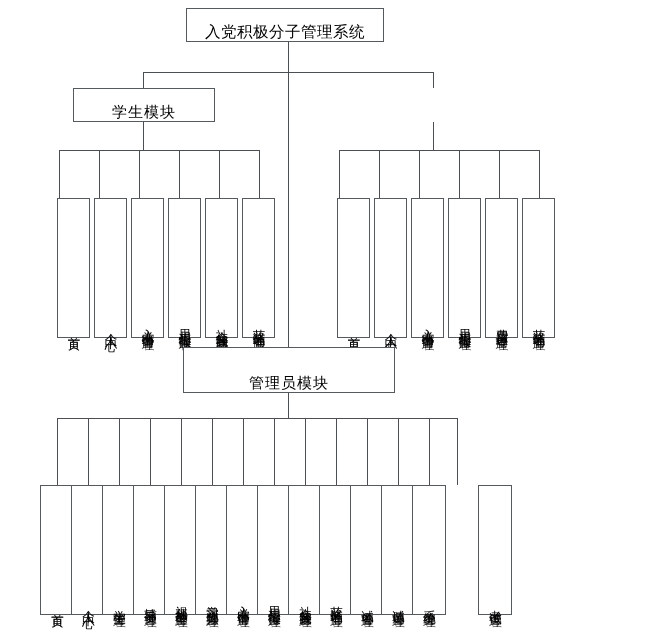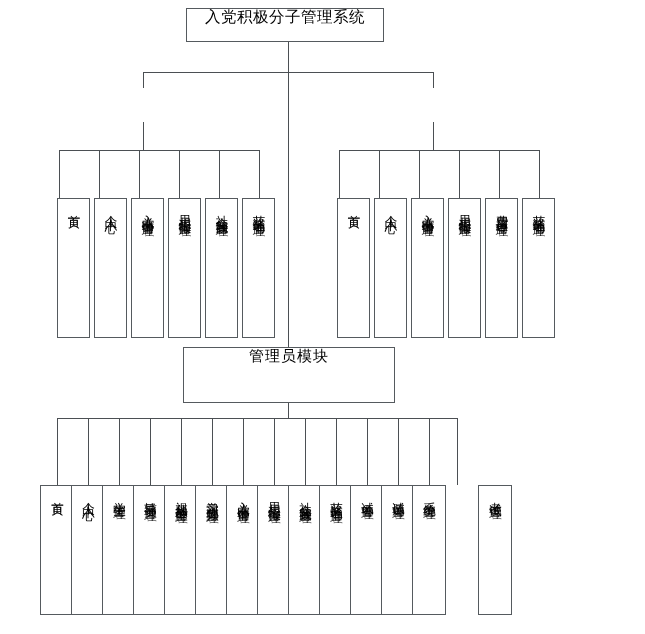--- a/index.html
+++ b/index.html
@@ -19,21 +19,21 @@
     overflow: hidden;
     background: #ffffff;
   }
   
   .node {
     position: absolute;
     box-sizing: border-box;
     border: 1px solid #555a5e;
     background: #ffffff;
     display: flex;
-    align-items: flex-start;
+    align-items: flex-end;
     justify-content: center;
     text-align: center;
     color: #000000;
     line-height: 1.12;
     z-index: 3;
   }
   .node .lbl {
     display: block;
   }
   
@@ -76,20 +76,23 @@
     <span class="lbl">入党积极分子管理系统</span>
   </div>
 
   <div class="ln v" style="left:288px; top:42px; width:1px; height:30px;"></div>
   <div class="ln h" style="left:143px; top:72px; width:290px; height:1px;"></div>
   <div class="ln v" style="left:143px; top:72px; width:1px; height:16px;"></div>
   <div class="ln v" style="left:433px; top:72px; width:1px; height:16px;"></div>
 
   <div class="ln v" style="left:288px; top:72px; width:1px; height:275px;"></div>
 
+  <div class="node h" style="left:73px; top:88px; width:142px; height:34px;">
+    <span class="lbl">学生模块</span>
+  </div>
   <div class="ln v" style="left:143px; top:122px; width:1px; height:28px;"></div>
   <div class="ln h" style="left:59px; top:150px; width:200px; height:1px;"></div>
 
   <div class="ln v" style="left:59px;  top:150px; width:1px; height:48px;"></div>
   <div class="ln v" style="left:99px;  top:150px; width:1px; height:48px;"></div>
   <div class="ln v" style="left:139px; top:150px; width:1px; height:48px;"></div>
   <div class="ln v" style="left:179px; top:150px; width:1px; height:48px;"></div>
   <div class="ln v" style="left:219px; top:150px; width:1px; height:48px;"></div>
   <div class="ln v" style="left:259px; top:150px; width:1px; height:48px;"></div>
 
@@ -134,21 +137,21 @@
   <div class="node v" style="left:448px; top:198px; width:33px; height:140px;">
     <span class="lbl">思想汇报管理</span>
   </div>
   <div class="node v" style="left:485px; top:198px; width:33px; height:140px;">
     <span class="lbl">费用订单管理</span>
   </div>
   <div class="node v" style="left:522px; top:198px; width:33px; height:140px;">
     <span class="lbl">获奖证书管理</span>
   </div>
 
-  <div class="node h" style="left:183px; top:347px; width:212px; height:56px;">
+  <div class="node h" style="left:183px; top:347px; width:212px; height:46px;">
     <span class="lbl">管理员模块</span>
   </div>
   <div class="ln v" style="left:288px; top:385px; width:1px; height:33px;"></div>
   <div class="ln h" style="left:57px; top:418px; width:401px; height:1px;"></div>
 
   <div class="ln v" style="left:57px;  top:418px; width:1px; height:67px;"></div>
   <div class="ln v" style="left:88px;  top:418px; width:1px; height:67px;"></div>
   <div class="ln v" style="left:119px; top:418px; width:1px; height:67px;"></div>
   <div class="ln v" style="left:150px; top:418px; width:1px; height:67px;"></div>
   <div class="ln v" style="left:181px; top:418px; width:1px; height:67px;"></div>

